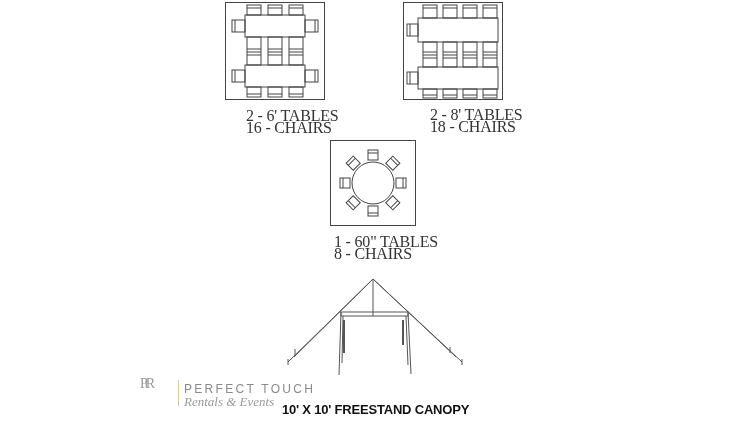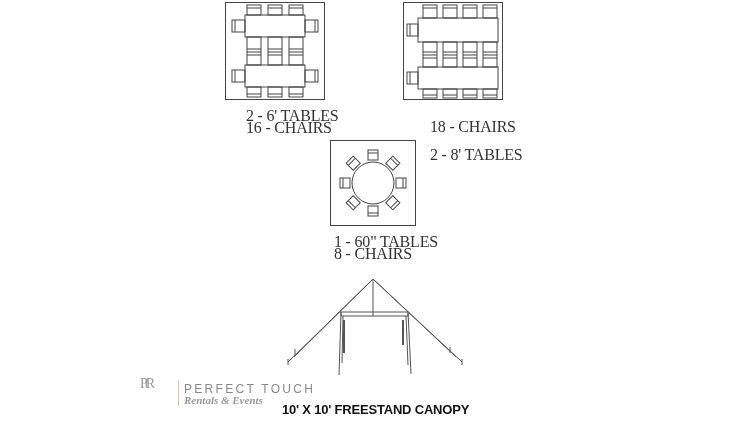--- a/index.html
+++ b/index.html
@@ -2,21 +2,21 @@
 <html><head>
   <meta charset="utf-8">
   <style>
     html, body { margin: 0; padding: 0; background: #ffffff; }
     body { width: 750px; height: 421px; position: relative; overflow: hidden; font-family: "Liberation Sans", sans-serif; }
     .label { position: absolute; font-family: Liberation Serif, serif; font-size: 16px; color: #333333; line-height: 12px; letter-spacing: -0.2px; }
     .title { position: absolute; font-family: "Liberation Sans", sans-serif; font-weight: bold; font-size: 13px; color: #111111; letter-spacing: -0.2px; }
     .logo-mark { position: absolute; font-family: "Liberation Serif", serif; font-size: 14px; color: #9a9a9a; letter-spacing: -3px; }
     .logo-divider { position: absolute; width: 1px; background: #d9c7a4; }
     .logo-name { position: absolute; font-family: "Liberation Sans", sans-serif; font-size: 12px; color: #8a8a8a; letter-spacing: 2.3px; }
-    .logo-sub { position: absolute; font-family: "Liberation Serif", serif; font-style: italic; font-size: 11px; color: #9a9a9a; font-weight: bold; }
+    .logo-sub { position: absolute; font-family: "Liberation Serif", serif; font-style: italic; font-size: 13px; color: #9a9a9a; }
     svg { position: absolute; overflow: visible; }
   </style>
 </head>
 <body>
 
 <svg style="left:225px;top:2px;" width="100" height="98" viewBox="0 0 100 98">
   <g fill="none" stroke="#444" stroke-width="1">
     <rect x="0.5" y="0.5" width="99" height="97"></rect>
 
     <rect x="20" y="13" width="60" height="22"></rect>
@@ -106,21 +106,21 @@
     <rect x="20" y="87" width="14" height="9"></rect>
       <line x1="20" y1="93" x2="34" y2="93"></line>
     <rect x="40" y="87" width="14" height="9"></rect>
       <line x1="40" y1="93" x2="54" y2="93"></line>
     <rect x="60" y="87" width="14" height="9"></rect>
       <line x1="60" y1="93" x2="74" y2="93"></line>
     <rect x="80" y="87" width="14" height="9"></rect>
       <line x1="80" y1="93" x2="94" y2="93"></line>
   </g>
 </svg>
-<div class="label" style="left:430px;top:109px;margin-top:40px;">2 - 8' TABLES</div>
+<div class="label" style="left:430px;top:109px;">2 - 8' TABLES</div>
 <div class="label" style="left:430px;top:121px;">18 - CHAIRS</div>
 
 <svg style="left:330px;top:140px;" width="86" height="86" viewBox="0 0 86 86">
   <g fill="none" stroke="#444" stroke-width="1">
     <rect x="0.5" y="0.5" width="85" height="85"></rect>
     <circle cx="43" cy="43" r="21"></circle>
 
     <g transform="translate(43 43)">
       <g transform="rotate(0)">
           <rect x="-5" y="-33" width="10" height="10"></rect>

